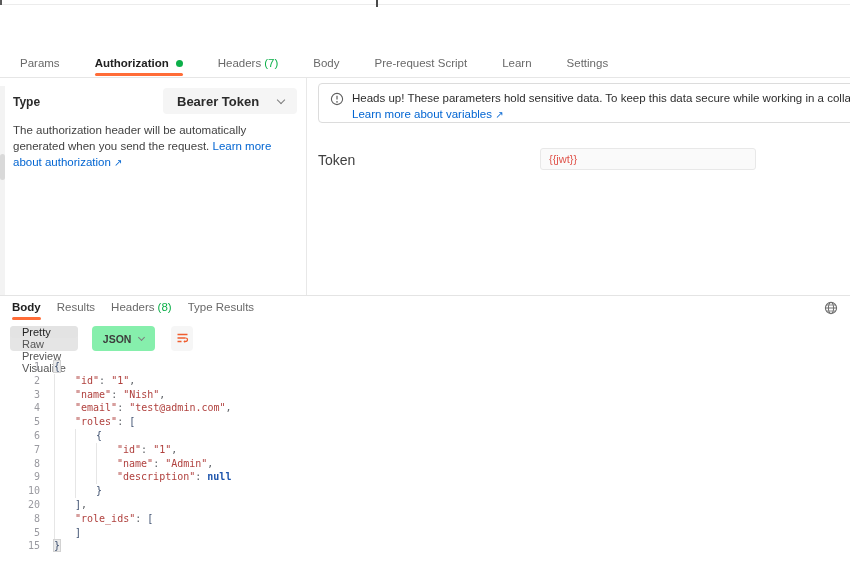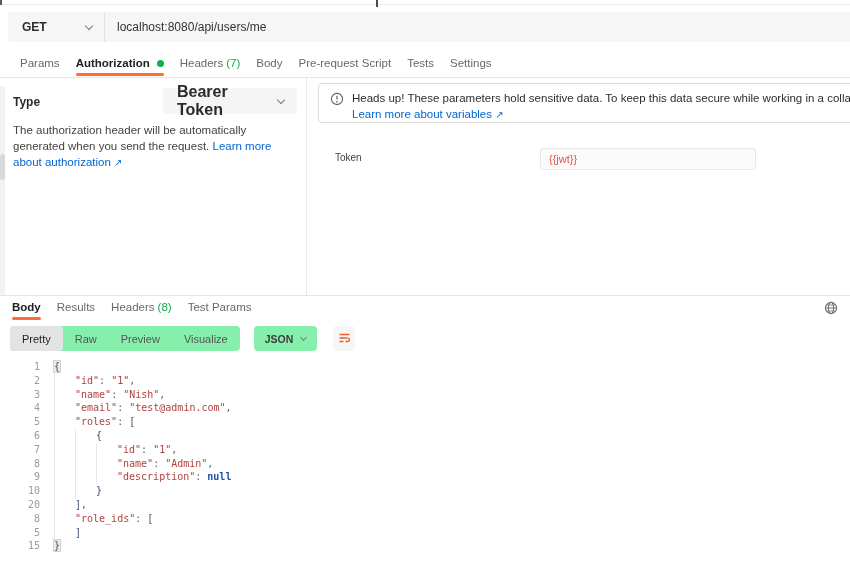--- a/index.html
+++ b/index.html
@@ -18,70 +18,70 @@
     background:#f6f6f6; border-radius:4px 0 0 4px; display:flex; align-items:center;
   }
   .method-box { width:96px; height:30px; display:flex; align-items:center; padding-left:14px; cursor:pointer; }
   .method-label { font-size:12px; font-weight:bold; color:#2b2b2b; }
   .chev { width:6px; height:6px; border-right:1.5px solid #7d7d7d; border-bottom:1.5px solid #7d7d7d; transform:rotate(45deg); display:inline-block; }
   .method-box .chev { margin-left:auto; margin-right:12px; margin-top:-3px; }
   .method-sep { width:1px; height:30px; background:#e3e3e3; }
   .url-text { font-size:12px; color:#333; padding-left:12px; }
 
   
-  .req-tabs { position:absolute; left:20px; top:50px; height:26px; display:flex; gap:16px; align-items:center; font-size:11.5px; color:#696969; }
+  .req-tabs { position:absolute; left:20px; top:50px; height:26px; display:flex; gap:35px; align-items:center; font-size:11.5px; color:#696969; }
   .tab { position:relative; display:flex; align-items:center; cursor:pointer; white-space:nowrap; }
   .tab.active { color:#212121; font-weight:bold; }
   .tab .underline { position:absolute; left:0; right:0; bottom:-7px; height:3px; background:var(--accent); border-radius:2px; }
   .dot { width:7px; height:7px; border-radius:50%; background:var(--green); margin-left:7px; }
   .count { color:var(--green); margin-left:3px; }
   .req-tabs-border { position:absolute; top:77px; left:0; right:0; height:1px; background:#e6e6e6; }
 
   
   .auth { position:absolute; top:78px; left:0; width:732px; height:217px; }
   .auth-left { position:absolute; left:0; top:0; width:307px; height:217px; border-right:1px solid #e8e8e8; }
   .scroll-track { position:absolute; left:0; top:8px; bottom:0; width:5px; background:#f3f3f3; }
   .scroll-thumb { position:absolute; left:0; top:68px; width:5px; height:26px; background:#d9d9d9; border-radius:3px; }
   .type-label { position:absolute; left:13px; top:17px; font-size:12px; font-weight:bold; color:#2b2b2b; }
   .type-select {
     position:absolute; left:163px; top:10px; width:134px; height:26px;
     background:#f5f5f5; border-radius:4px; display:flex; align-items:center;
     padding-left:14px; cursor:pointer;
   }
-  .type-select .label { font-size:16px; font-weight:bold; color:#2b2b2b; }
+  .type-select .label { font-size:13px; font-weight:bold; color:#2b2b2b; }
   .type-select .chev { margin-left:auto; margin-right:13px; margin-top:-3px; }
   .auth-desc { position:absolute; left:13px; top:44px; width:284px; font-size:11.5px; line-height:16px; color:#424242; }
   .link { color:var(--blue); cursor:pointer; text-decoration:none;margin-top:48px; }
   .ext-arrow { font-size:10px; color:var(--blue); }
 
   .banner {
     position:absolute; left:318px; top:5px; width:560px; height:40px;
     border:1px solid #dcdcdc; border-radius:4px; background:#fff; overflow:hidden;
   }
   .banner-icon { position:absolute; left:11px; top:8px; }
   .banner-line1 { position:absolute; left:33px; top:8px; font-size:11.5px; color:#2d2d2d; white-space:nowrap; }
   .banner-line2 { position:absolute; left:33px; top:24px; font-size:11.5px; white-space:nowrap; }
 
-  .token-label { position:absolute; left:335px; top:74px; font-size:10px; color:#3f3f3f; }
+  .token-label { position:absolute; left:318px; top:74px; font-size:14px; color:#3f3f3f; }
   .token-field {
     position:absolute; left:540px; top:70px; width:216px; height:22px;
     background:#fafafa; border:1px solid #e8e8e8; border-radius:3px;
     display:flex; align-items:center; padding-left:8px;
     font-size:11px; color:var(--variable-red); cursor:text;
   }
 
   .section-divider { position:absolute; top:295px; left:0; right:0; height:1px; background:#e4e4e4; }
 
   
   .resp { position:absolute; top:296px; left:0; right:0; bottom:0; }
   .resp-tabs { position:absolute; left:12px; top:5px; display:flex; gap:16px; align-items:center; font-size:11.5px; color:#696969; }
   .globe-btn { position:absolute; right:12px; top:5px; cursor:pointer; }
 
   .views-row { position:absolute; left:10px; top:30px; display:flex; align-items:center; }
-  .views-group { display:flex; background:#86efac; border-radius:4px; height:25px; }
+  .views-group { display:flex; background:#e5e5e5; border-radius:4px; height:25px;flex-direction:column; }
   .view-seg { display:flex; align-items:center; padding:0 12px; font-size:11px; color:#555; border-radius:4px; cursor:pointer; white-space:nowrap; }
   .view-seg.active { background:#e3e3e3; color:#1f1f1f; }
   .format-select {
     display:flex; align-items:center; margin-left:14px; height:25px; padding:0 11px;
     background:#86efac; border-radius:4px; cursor:pointer;
   }
   .format-select .label { font-size:10.5px; font-weight:bold; color:#3c3c3c; }
   .format-select .chev { margin-left:8px; margin-top:-2px; width:5px; height:5px; }
   .wrap-btn {
     display:flex; align-items:center; justify-content:center; margin-left:16px;
@@ -102,28 +102,20 @@
   .tk-bh { color:var(--json-bracket); background:#ebebeb; box-shadow:0 0 0 1px #d2d2d2; }
 </style>
 </head>
 <body>
 
 <div id="root">
   <div class="top-divider"></div>
   <div class="tick-left"></div>
   <div class="tick-mid"></div>
 
-  <div class="url-bar">
-    <div class="method-box">
-      <span class="method-label">GET</span>
-      <span class="chev"></span>
-    </div>
-    <div class="method-sep"></div>
-    <span class="url-text">localhost:8080/api/users/me</span>
-  </div>
 
   <div class="req-tabs">
     <div class="tab">
         <span>Params</span>
       </div>
     <div class="tab active">
       <span>Authorization</span>
       <span class="dot"></span>
       <span class="underline"></span>
     </div>
@@ -131,21 +123,21 @@
       <span>Headers</span>
       <span class="count">(7)</span>
     </div>
     <div class="tab">
         <span>Body</span>
       </div>
     <div class="tab">
         <span>Pre-request Script</span>
       </div>
     <div class="tab">
-        <span>Tests</span>
+        <span>Learn</span>
       </div>
     <div class="tab">
         <span>Settings</span>
       </div>
   </div>
   <div class="req-tabs-border"></div>
 
   <div class="auth">
     <div class="auth-left">
       <div class="scroll-track">
@@ -186,21 +178,21 @@
         <span class="underline"></span>
       </div>
       <div class="tab">
           <span>Results</span>
         </div>
       <div class="tab">
         <span>Headers</span>
         <span class="count">(8)</span>
       </div>
       <div class="tab">
-          <span>Test Params</span>
+          <span>Type Results</span>
         </div>
     </div>
     <span class="globe-btn">
       <svg width="14" height="14" viewBox="0 0 14 14">
           <circle cx="7" cy="7" r="5.6" fill="none" stroke="#6e6e6e" stroke-width="1.1"></circle>
           <ellipse cx="7" cy="7" rx="2.6" ry="5.6" fill="none" stroke="#6e6e6e" stroke-width="1"></ellipse>
           <line x1="1.4" y1="7" x2="12.6" y2="7" stroke="#6e6e6e" stroke-width="1"></line>
           <line x1="2.2" y1="4" x2="11.8" y2="4" stroke="#6e6e6e" stroke-width="0.8"></line>
           <line x1="2.2" y1="10" x2="11.8" y2="10" stroke="#6e6e6e" stroke-width="0.8"></line>
         </svg>

